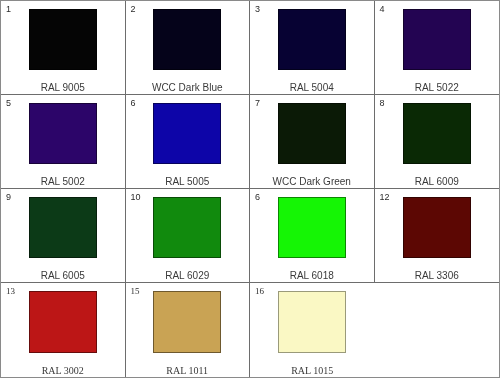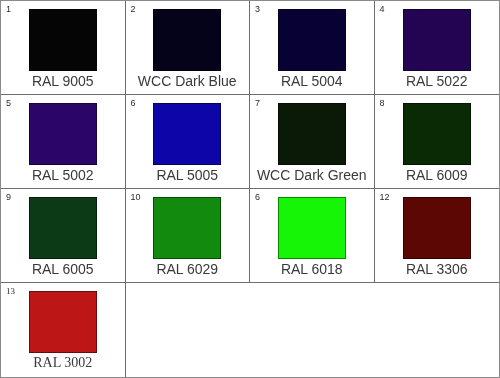--- a/index.html
+++ b/index.html
@@ -52,22 +52,22 @@
     width: 68px;
     height: 62px;
     box-sizing: border-box;
     margin-top: 2px;
     border: 1px solid rgba(0,0,0,0.45);
   }
   .chip.light-edge {
     border: 1px solid #9a9a7a;
   }
   .cell-label {
-    margin-top: 4px;
-    font-size: 14px;
+    margin-top: 12px;
+    font-size: 10px;
     line-height: 12px;
     color: #3a3a3a;
     text-align: center;
     white-space: nowrap;
   }
 </style>
 </head>
 <body>
 
 <div id="swatch-chart">
@@ -144,15 +144,25 @@
     <span class="cell-label">RAL 3306</span>
   </div>
 
   <div class="cell row-last">
     <span class="cell-index">13</span>
     <div class="chip" style="background-color: rgb(188, 22, 22);"></div>
     <span class="cell-label">RAL 3002</span>
   </div>
 
 
+  <div class="cell row-last">
+    <span class="cell-index">15</span>
+    <div class="chip" style="background-color: rgb(201, 163, 84);"></div>
+    <span class="cell-label">RAL 1011</span>
+  </div>
 
+  <div class="cell col-last row-last">
+    <span class="cell-index">16</span>
+    <div class="chip light-edge" style="background-color: rgb(250, 248, 196);"></div>
+    <span class="cell-label">RAL 1015</span>
+  </div>
 
 </div>
 
 </body></html>

